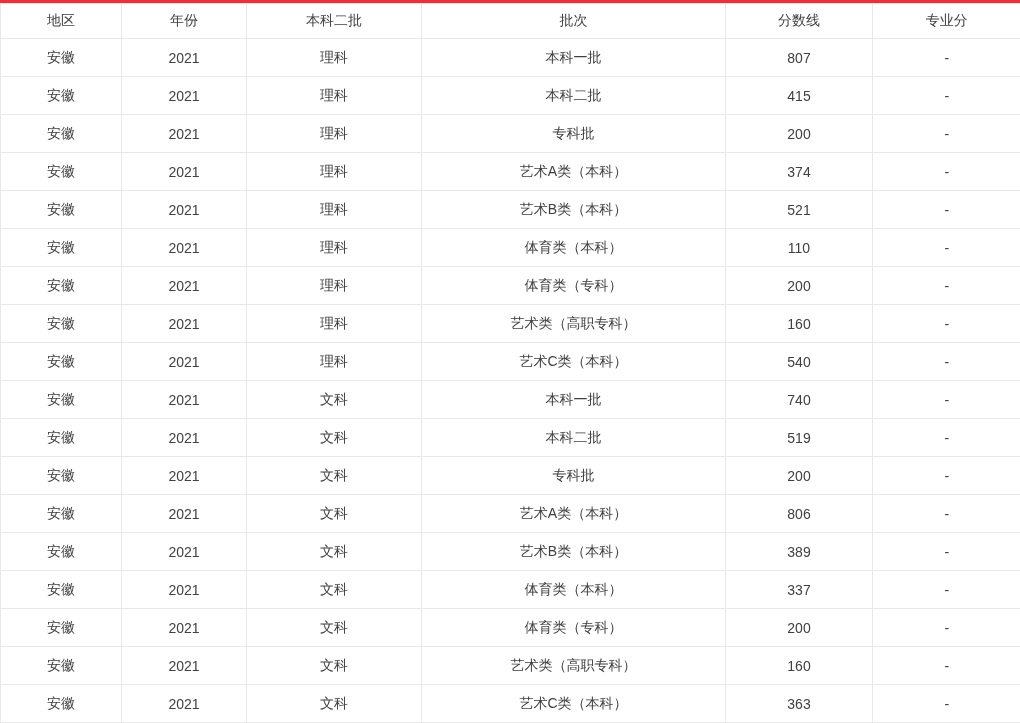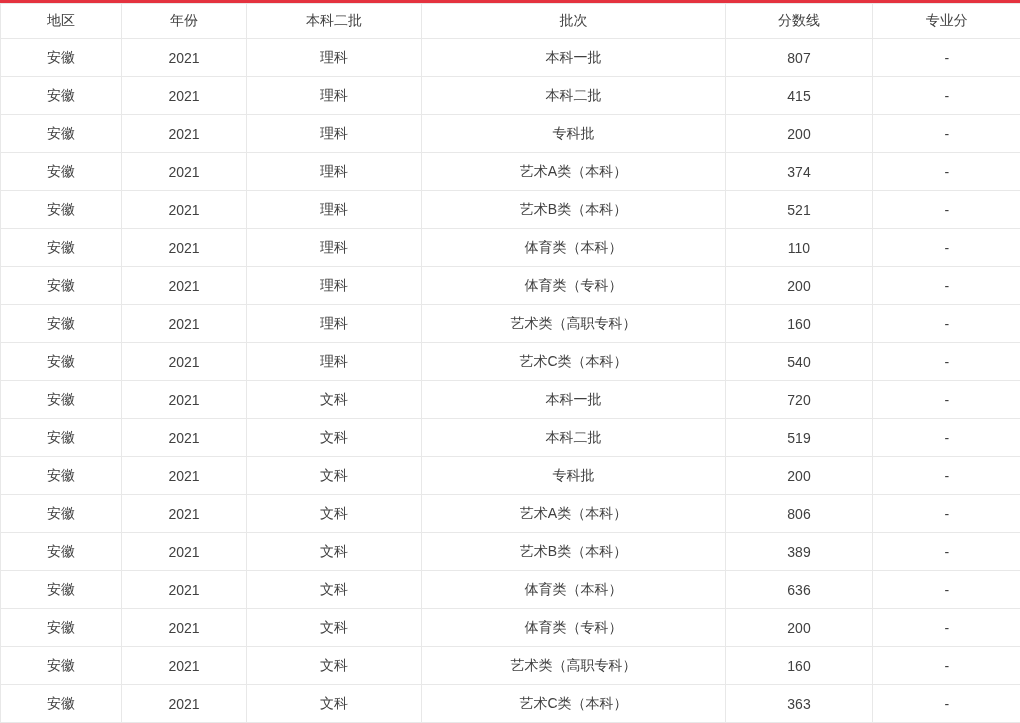--- a/index.html
+++ b/index.html
@@ -143,21 +143,21 @@
         <td>理科</td>
         <td>艺术C类（本科）</td>
         <td>540</td>
         <td>-</td>
       </tr>
       <tr>
         <td>安徽</td>
         <td>2021</td>
         <td>文科</td>
         <td>本科一批</td>
-        <td>720</td>
+        <td>740</td>
         <td>-</td>
       </tr>
       <tr>
         <td>安徽</td>
         <td>2021</td>
         <td>文科</td>
         <td>本科二批</td>
         <td>519</td>
         <td>-</td>
       </tr>
@@ -183,21 +183,21 @@
         <td>文科</td>
         <td>艺术B类（本科）</td>
         <td>389</td>
         <td>-</td>
       </tr>
       <tr>
         <td>安徽</td>
         <td>2021</td>
         <td>文科</td>
         <td>体育类（本科）</td>
-        <td>636</td>
+        <td>337</td>
         <td>-</td>
       </tr>
       <tr>
         <td>安徽</td>
         <td>2021</td>
         <td>文科</td>
         <td>体育类（专科）</td>
         <td>200</td>
         <td>-</td>
       </tr>

